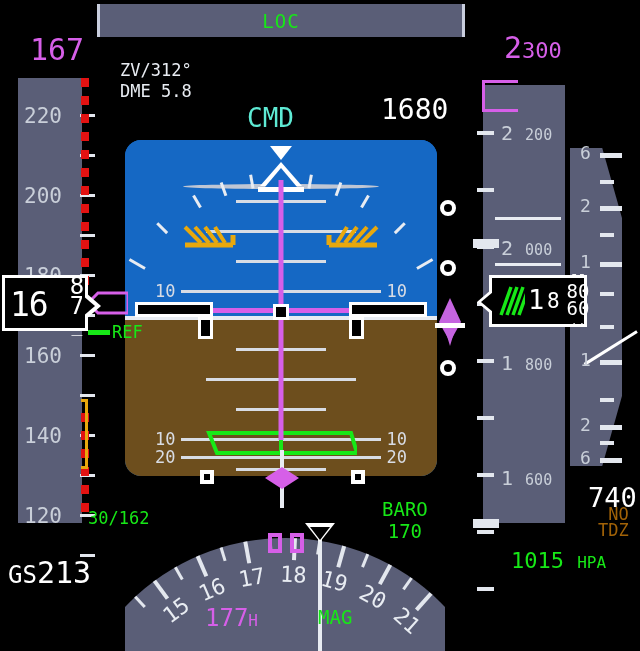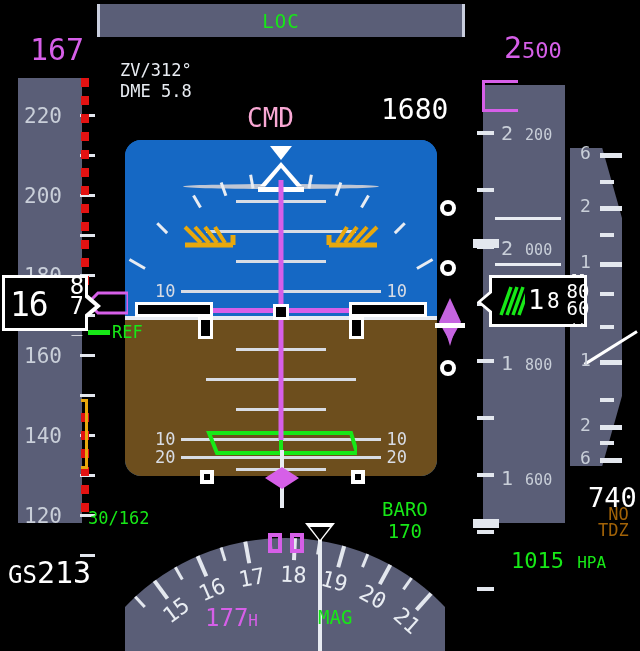--- a/index.html
+++ b/index.html
@@ -127,21 +127,21 @@
            border-left:10px solid transparent;border-right:10px solid transparent;border-top:13px solid #000;}
   .hdg-bug{position:absolute;top:533px;width:14px;height:20px;border:4px solid #d65fe8;box-sizing:border-box;}
   #hdg-sel{position:absolute;left:205px;top:604px;color:#d65fe8;font-size:24px;}
   #hdg-sel small{font-size:16px;}
   #magtxt{position:absolute;left:318px;top:606px;color:#17e817;font-size:19px;}
   #gs-txt{position:absolute;left:8px;top:555px;color:#fff;font-size:30px;}
   #gs-txt small{font-size:24px;}
 
   
   #nav-info{position:absolute;left:120px;top:60px;color:#e8ecf2;font-size:17px;line-height:21px;}
-  #cmd{position:absolute;left:247px;top:103px;color:#f9a8d4;font-size:26px;}
+  #cmd{position:absolute;left:247px;top:103px;color:#5eead4;font-size:26px;}
 </style>
 </head>
 <body>
 
 <div id="fma">
   <div class="fma-sep"></div>
   <div class="fma-cell">LOC</div>
   <div class="fma-sep"></div>
 </div>
 
@@ -287,21 +287,21 @@
   <div class="gs-dot" style="top:0;"></div>
   <div class="gs-dot" style="top:60px;"></div>
   <div class="gs-dot" style="top:160px;"></div>
   <svg style="position:absolute;left:-1px;top:96px;width:28px;height:58px;" viewBox="0 0 28 58">
     <polygon points="14,2 25,26 14,46 3,26" fill="#c564e0"></polygon>
     <polygon points="14,36 20,30 14,50 8,30" fill="#c564e0"></polygon>
   </svg>
   <div id="gs-line"></div>
 </div>
 
-<div id="alt-sel"><span>2</span><small>500</small></div>
+<div id="alt-sel"><span>2</span><small>300</small></div>
 <div id="alt-tape">
     <div class="alt-lbl" style="top: 36px;"><span>2</span> <small>200</small></div>
     <div class="alt-lbl" style="top: 151px;"><span>2</span> <small>000</small></div>
     <div class="alt-lbl" style="top: 266px;"><span>1</span> <small>800</small></div>
     <div class="alt-lbl" style="top: 381px;"><span>1</span> <small>600</small></div>
     <div class="alt-tick" style="top: 46px;"></div>
     <div class="alt-tick" style="top: 103px;"></div>
     <div class="alt-tick" style="top: 160px;"></div>
     <div class="alt-tick" style="top: 217px;"></div>
     <div class="alt-tick" style="top: 274px;"></div>

